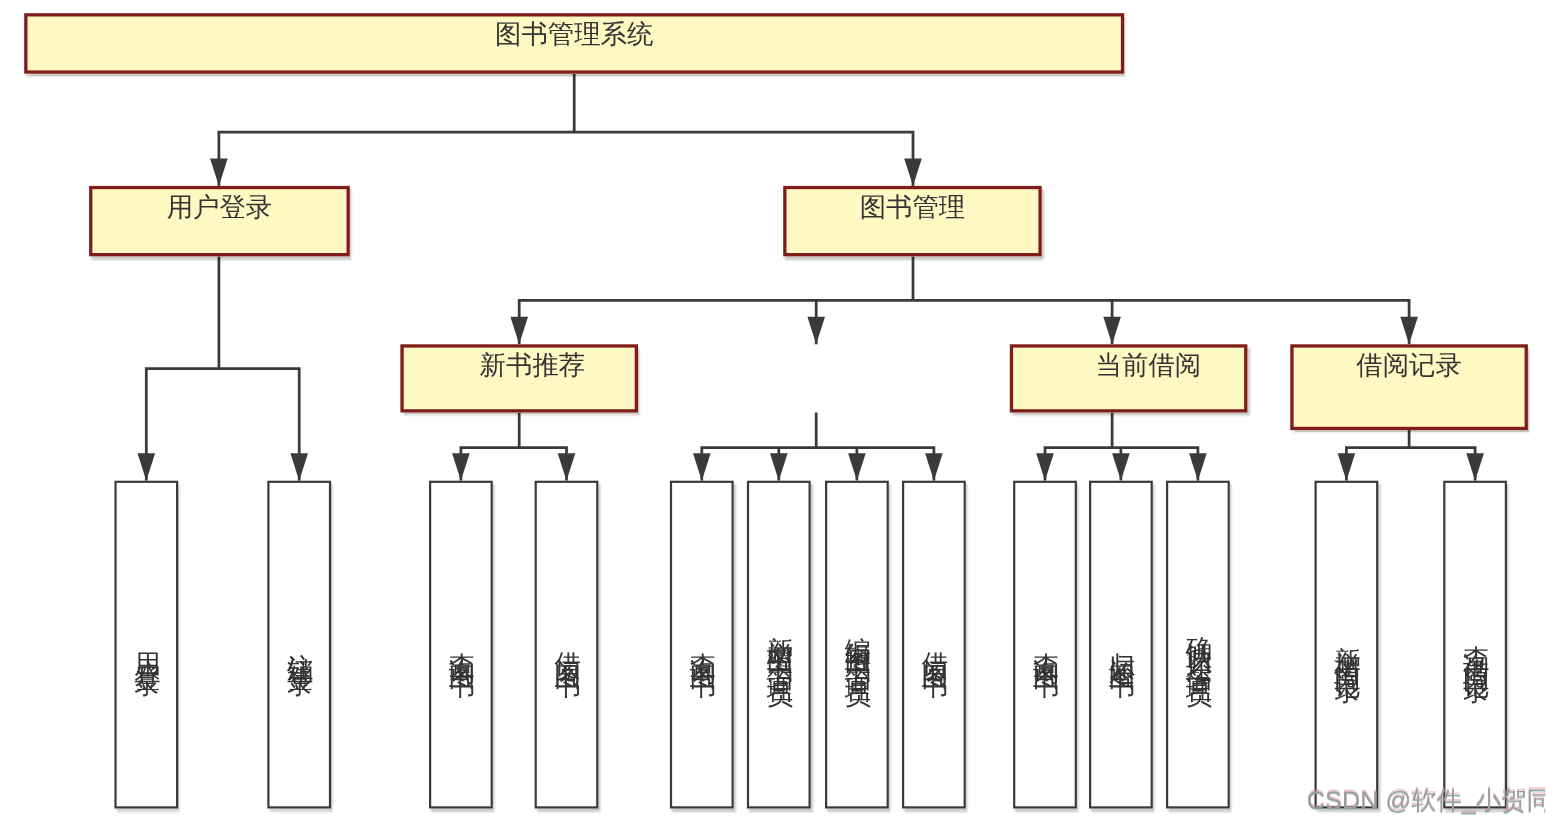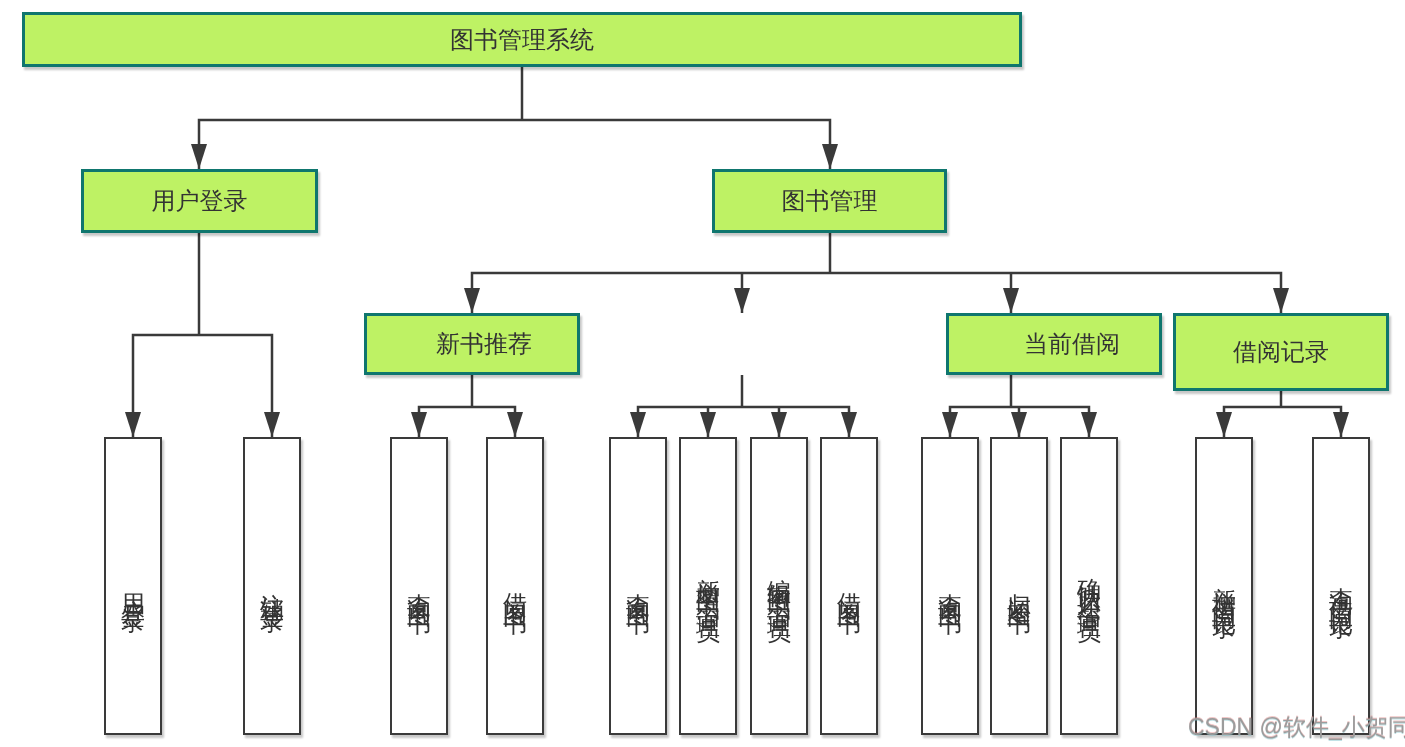--- a/index.html
+++ b/index.html
@@ -6,24 +6,24 @@
   #stage{
     position:relative;
     width:1405px;height:747px;
     background:#ffffff;
     overflow:hidden;
     font-family:"Liberation Sans", sans-serif;
   }
   .wires{position:absolute;left:0;top:0;z-index:1;}
   .hbox{
     position:absolute;z-index:2;
-    background:#bef264;
-    border:3px solid #0f766e;
+    background:#fef9c3;
+    border:3px solid #7f1d1d;
     box-sizing:border-box;
-    display:flex;align-items:center;justify-content:center;
+    display:flex;align-items:flex-start;justify-content:center;
     font-size:24px;color:#333333;
     box-shadow:2px 3px 2px rgba(0,0,0,0.22);
     white-space:nowrap;
   }
   .vbox{
     position:absolute;z-index:2;
     top:437px;width:58px;height:298px;
     background:#ffffff;
     border:2px solid #3a3a3a;
     box-sizing:border-box;
@@ -108,21 +108,21 @@
   <div class="hbox" style="left:81px;top:169px;width:237px;height:64px;">
     <span>用户登录</span>
   </div>
   <div class="hbox" style="left:712px;top:169px;width:235px;height:64px;">
     <span>图书管理</span>
   </div>
 
   <div class="hbox" style="left:364px;top:313px;width:216px;height:62px;padding-left:24px;">
     <span>新书推荐</span>
   </div>
-  <div class="hbox" style="left:946px;top:313px;width:216px;height:62px;padding-left:36px;">
+  <div class="hbox" style="left:918px;top:313px;width:216px;height:62px;padding-left:36px;">
     <span>当前借阅</span>
   </div>
   <div class="hbox" style="left:1173px;top:313px;width:216px;height:78px;">
     <span>借阅记录</span>
   </div>
 
   <div class="vbox" style="left:104px;">
     <span class="vtext">用户登录</span>
   </div>
   <div class="vbox" style="left:243px;">

